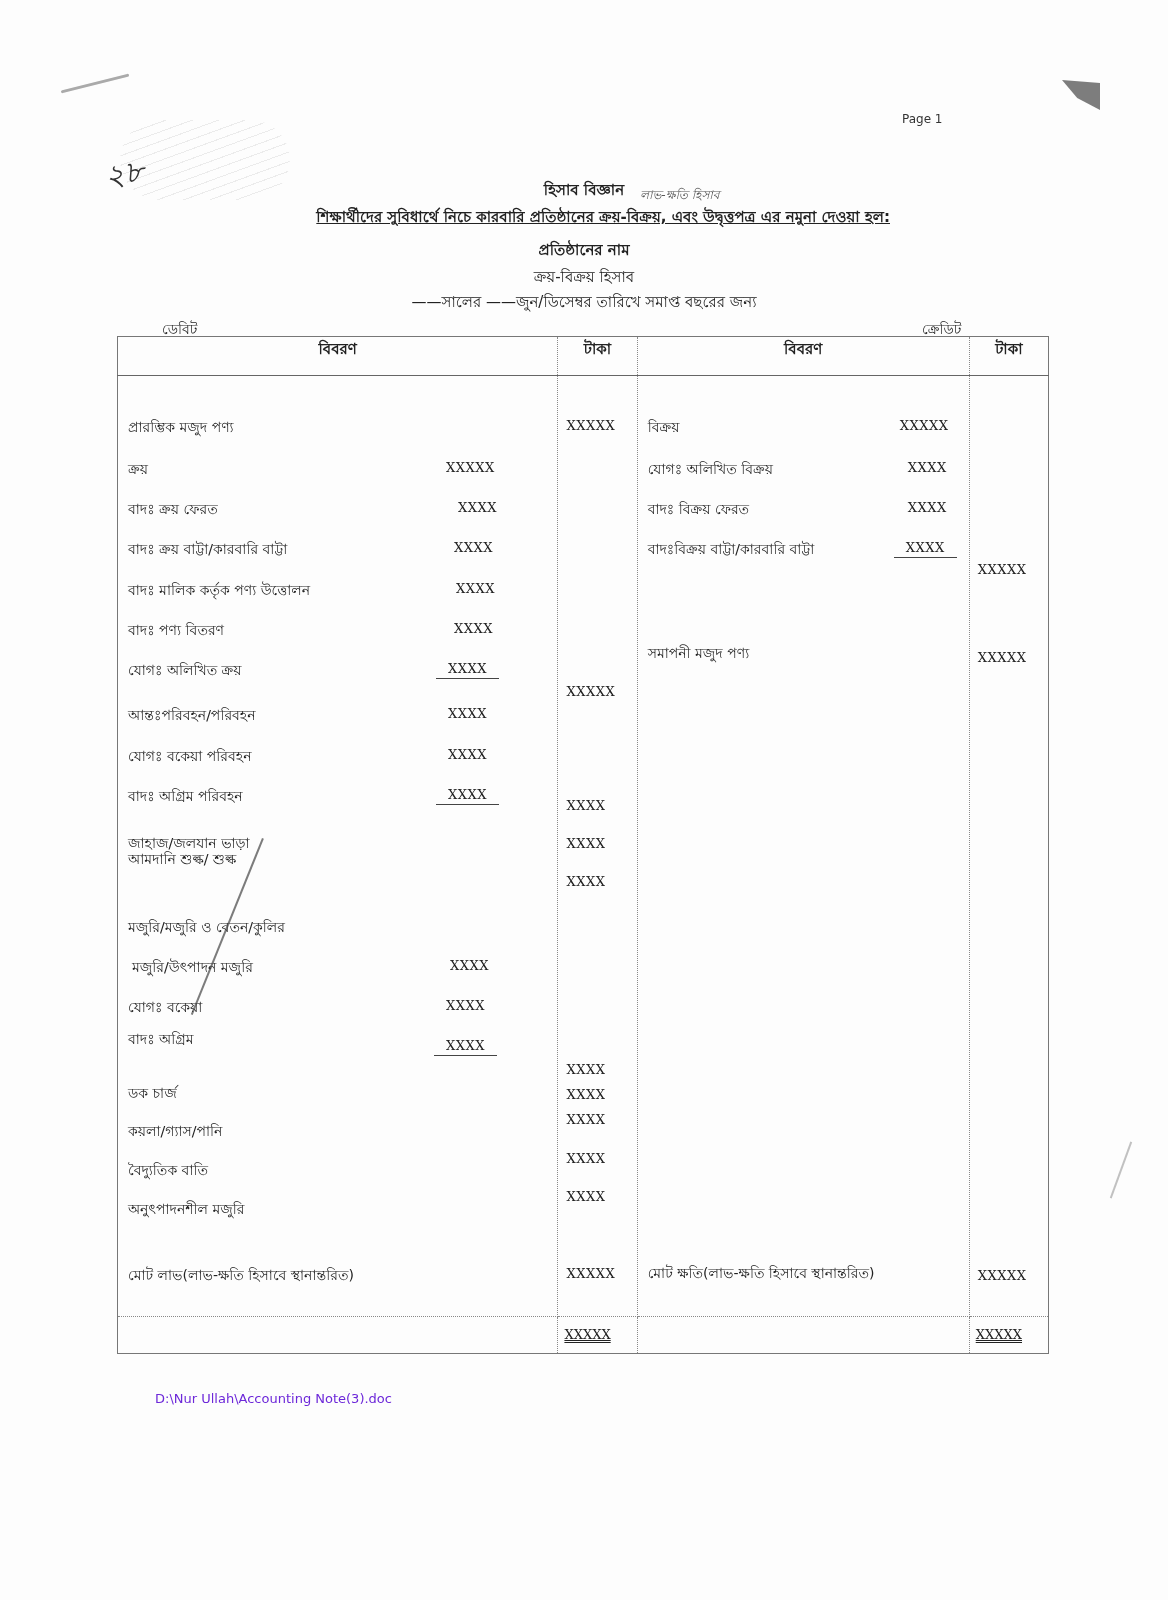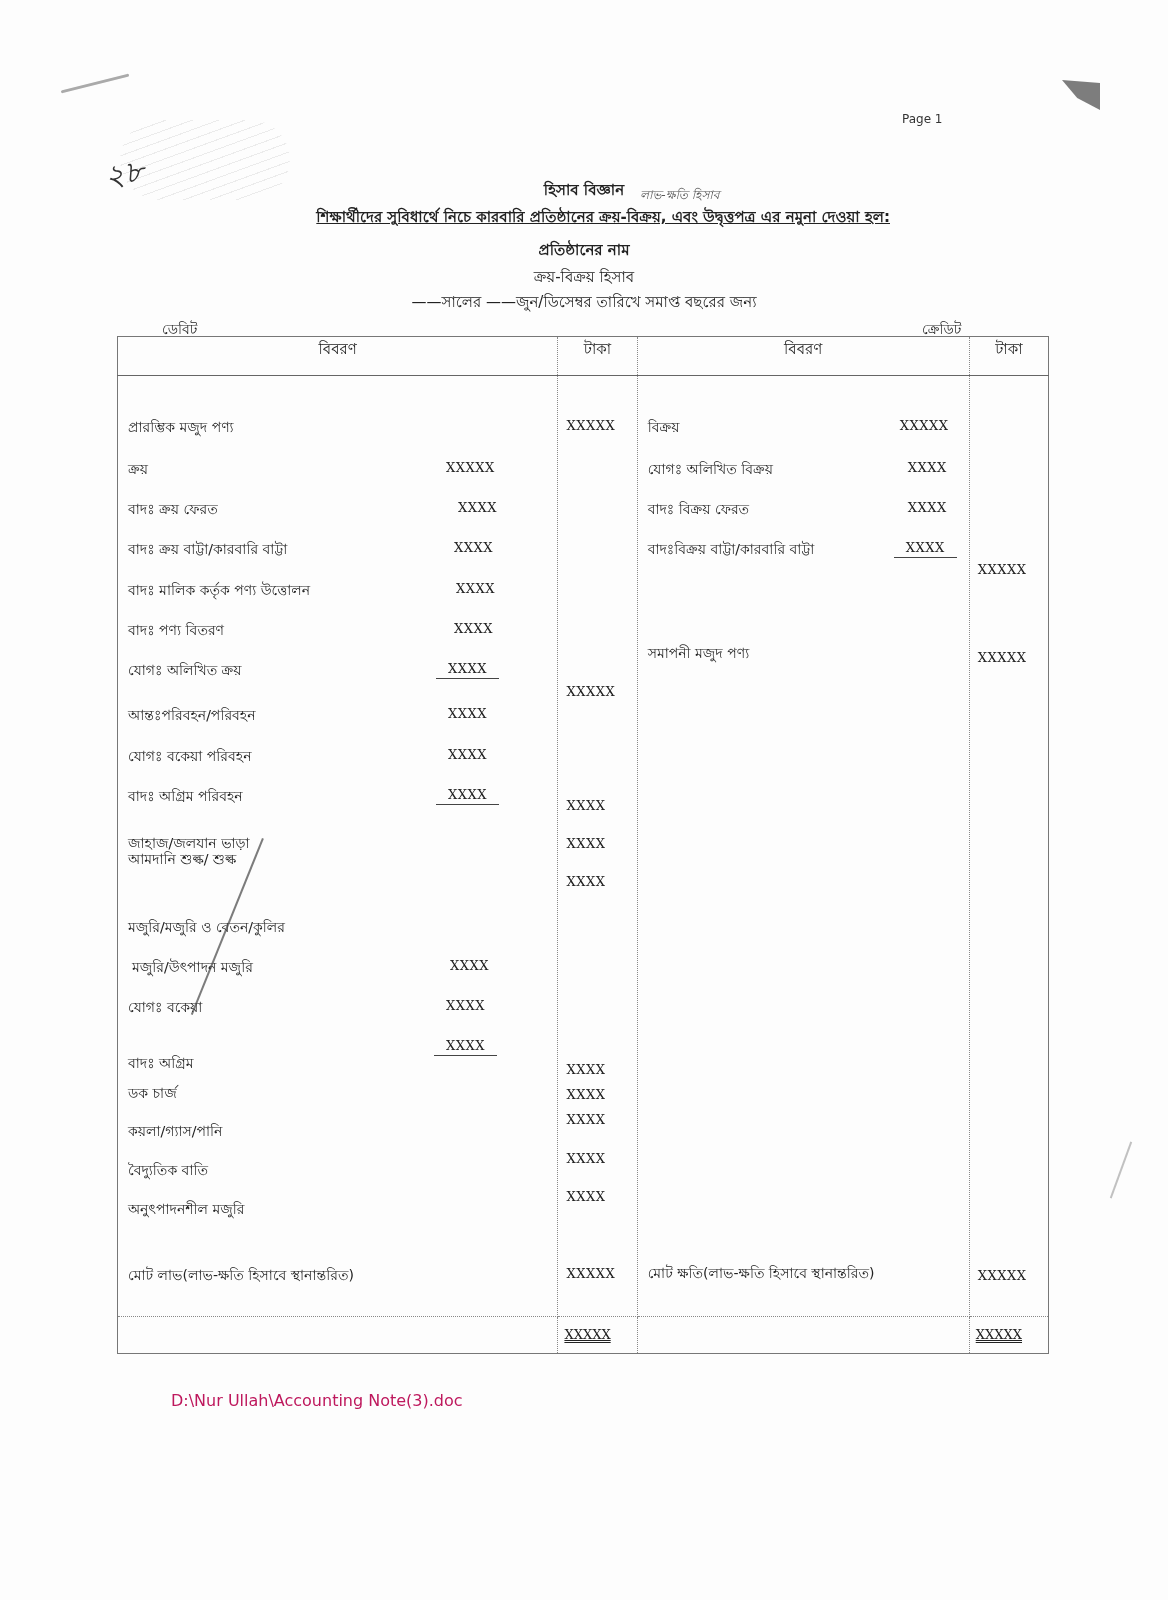--- a/index.html
+++ b/index.html
@@ -27,33 +27,33 @@
   .side-label { font-size: 14px; top: 318px; }
   .debit { left: 162px; }
   .credit { left: 922px; }
 
   table.ledger {
     position: absolute; left: 117px; top: 336px; width: 932px;
     border-collapse: collapse; font-size: 14px;
     border: 1px solid #777;
   }
   table.ledger td, table.ledger th { border: 1px dotted #888; padding: 0; vertical-align: top; }
-  table.ledger th { font-weight: normal; height: 38px; text-align: center; font-size: 15px; border-bottom: 1px solid #666; }
+  table.ledger th { font-weight: bold; height: 38px; text-align: center; font-size: 15px; border-bottom: 1px solid #666; }
   .c-part { width: 438px; }
   .c-amt { width: 78px; }
   .c-part2 { width: 330px; }
   .c-amt2 { width: 78px; }
   .cell { position: relative; height: 940px; }
   .ln { position: absolute; left: 10px; white-space: nowrap; font-size: 14px; }
   .sub { position: absolute; white-space: nowrap; font-family: "DejaVu Serif", serif; font-size: 13px; letter-spacing: .5px; }
   .ul { border-bottom: 1px solid #444; padding: 0 12px 2px 12px; }
   .amt { position: absolute; left: 8px; white-space: nowrap; font-family: "DejaVu Serif", serif; font-size: 13px; letter-spacing: .5px; }
   .total-row td { height: 36px; border-top: 1px solid #666; }
   .total-amt { font-family: "DejaVu Serif", serif; font-size: 13px; text-decoration: underline double; padding: 10px 0 0 6px; display: block; }
-  .footer-path { left: 171px; top: 1391px; font-size: 16px; color: #be185d; }
+  .footer-path { left: 155px; top: 1391px; font-size: 13px; color: #6d28d9; }
   .pen-stroke { left: 262px; top: 838px; width: 2px; height: 190px; background: #444; transform: rotate(22deg); transform-origin: top left; opacity: .7; }
   .tick { left: 1120px; top: 1140px; width: 2px; height: 60px; background: #999; transform: rotate(20deg); opacity: .6; }
 </style>
 </head>
 <body>
 
 <div class="abs scribble-line"></div>
 <div class="abs stamp-fade"></div>
 <div class="abs handmark">২৮</div>
 <div class="abs corner-blot"></div>
@@ -100,21 +100,21 @@
         <span class="sub" style="top:371px;left:330px">XXXX</span>
         <span class="ln" style="top:409px">বাদঃ অগ্রিম পরিবহন</span>
         <span class="sub ul" style="top:411px;left:318px">XXXX</span>
         <span class="ln" style="top:456px">জাহাজ/জলযান ভাড়া</span>
         <span class="ln" style="top:472px">আমদানি শুল্ক/ শুল্ক</span>
         <span class="ln" style="top:540px">মজুরি/মজুরি ও বেতন/কুলির</span>
         <span class="ln" style="top:580px;left:14px">মজুরি/উৎপাদন মজুরি</span>
         <span class="sub" style="top:582px;left:332px">XXXX</span>
         <span class="ln" style="top:620px">যোগঃ বকেয়া</span>
         <span class="sub" style="top:622px;left:328px">XXXX</span>
-        <span class="ln" style="top:676px">বাদঃ অগ্রিম</span>
+        <span class="ln" style="top:652px">বাদঃ অগ্রিম</span>
         <span class="sub ul" style="top:662px;left:316px">XXXX</span>
         <span class="ln" style="top:706px">ডক চার্জ</span>
         <span class="ln" style="top:744px">কয়লা/গ্যাস/পানি</span>
         <span class="ln" style="top:783px">বৈদ্যুতিক বাতি</span>
         <span class="ln" style="top:822px">অনুৎপাদনশীল মজুরি</span>
         <span class="ln" style="top:888px">মোট লাভ(লাভ-ক্ষতি হিসাবে স্থানান্তরিত)</span>
       </div>
     </td>
 
     <td>

